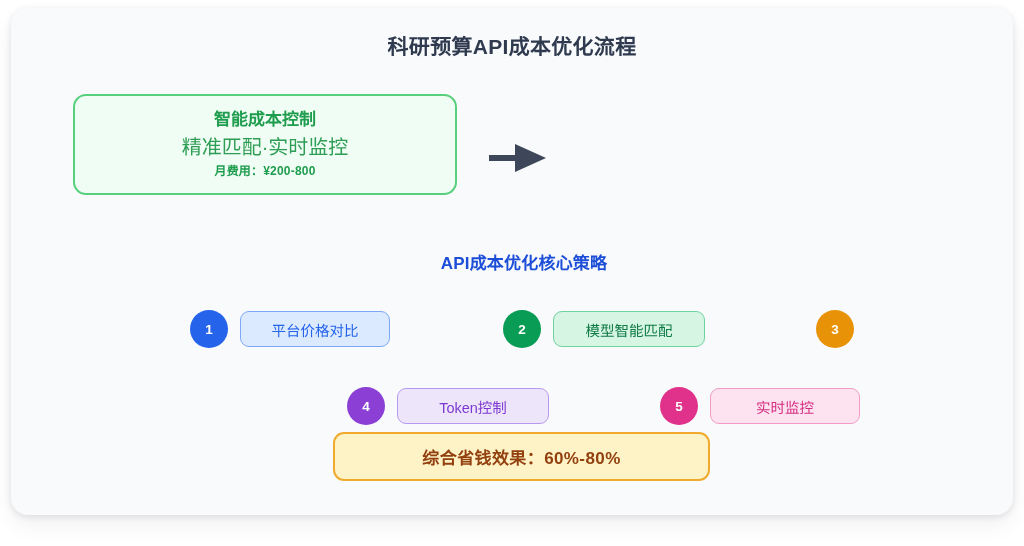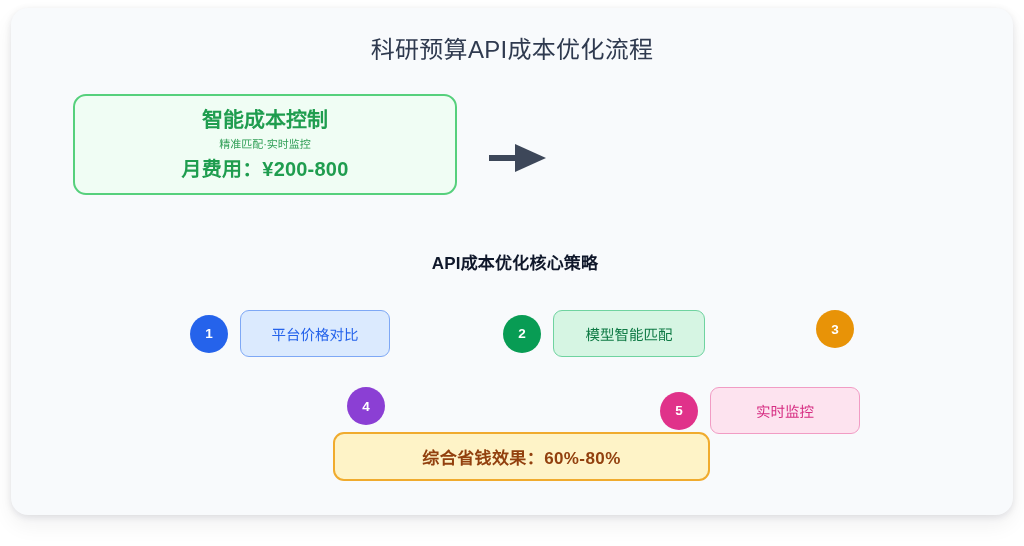--- a/index.html
+++ b/index.html
@@ -36,22 +36,22 @@
     overflow: hidden;
   }
 
   
   .page-title {
     position: absolute;
     left: 0;
     top: 22px;
     width: 1002px;
     text-align: center;
-    font-size: 24px;
-    font-weight: normal;
+    font-size: 21px;
+    font-weight: bold;
     letter-spacing: 0.3px;
     color: #2f3a4f;
   }
 
   
   .hero-panel {
     position: absolute;
     left: 62px;
     top: 86px;
     width: 384px;
@@ -60,56 +60,56 @@
     background: #f0fdf4;
     border: 2px solid #56d07c;
     border-radius: 13px;
     display: flex;
     flex-direction: column;
     align-items: center;
     justify-content: center;
     gap: 4px;
   }
   .hero-head {
-    font-size: 21px;
+    font-size: 17px;
     font-weight: bold;
     color: #1f9d4f;
     line-height: 1.25;
   }
   .hero-sub {
-    font-size: 11px;
+    font-size: 20px;
     color: #2f9e55;
     line-height: 1.3;
   }
   .hero-price {
-    font-size: 20px;
+    font-size: 12px;
     font-weight: bold;
     color: #1f9d4f;
     line-height: 1.3;
     letter-spacing: 0.2px;
   }
 
   .hero-arrow {
     position: absolute;
     left: 477px;
     top: 133px;
     width: 62px;
     height: 34px;
   }
 
   
   .section-title {
     position: absolute;
-    left: 3px;
+    left: 12px;
     top: 241px;
     width: 1002px;
     text-align: center;
     font-size: 17px;
     font-weight: bold;
-    color: #0f172a;
+    color: #1d4ed8;
     letter-spacing: 0.2px;
   }
 
   
   .chip {
     position: absolute;
     display: flex;
     align-items: center;
     gap: 12px;
   }
@@ -119,21 +119,21 @@
     border-radius: 50%;
     flex: 0 0 38px;
     display: flex;
     align-items: center;
     justify-content: center;
     color: #ffffff;
     font-size: 13.5px;
     font-weight: bold;
   }
   .chip-box {
-    height: 47px;
+    height: 36px;
     box-sizing: border-box;
     border-radius: 9px;
     border: 1.6px solid #999;
     display: flex;
     align-items: center;
     justify-content: center;
     padding: 16px 18px;
     font-size: 14.5px;
     white-space: nowrap;
   }
@@ -202,20 +202,21 @@
       <div class="chip-badge" style="background:#089c54;">2</div>
       <div class="chip-box w-green" style="background:#d6f5e3;border-color:#6fd3a0;color:#0f7a45;">模型智能匹配</div>
     </div>
 
     <div class="chip" id="chip-3">
       <div class="chip-badge" style="background:#e89307;">3</div>
     </div>
 
     <div class="chip" id="chip-4">
       <div class="chip-badge" style="background:#8b3fd4;">4</div>
+      <div class="chip-box w-purple" style="background:#ede6fb;border-color:#b79af0;color:#7e3ad0;">Token控制</div>
     </div>
 
     <div class="chip" id="chip-5">
       <div class="chip-badge" style="background:#e0328a;">5</div>
       <div class="chip-box w-pink" style="background:#fde3ef;border-color:#f19cc4;color:#d62e83;">实时监控</div>
     </div>
 
     <div class="summary">综合省钱效果：60%-80%</div>
 
   </div>

